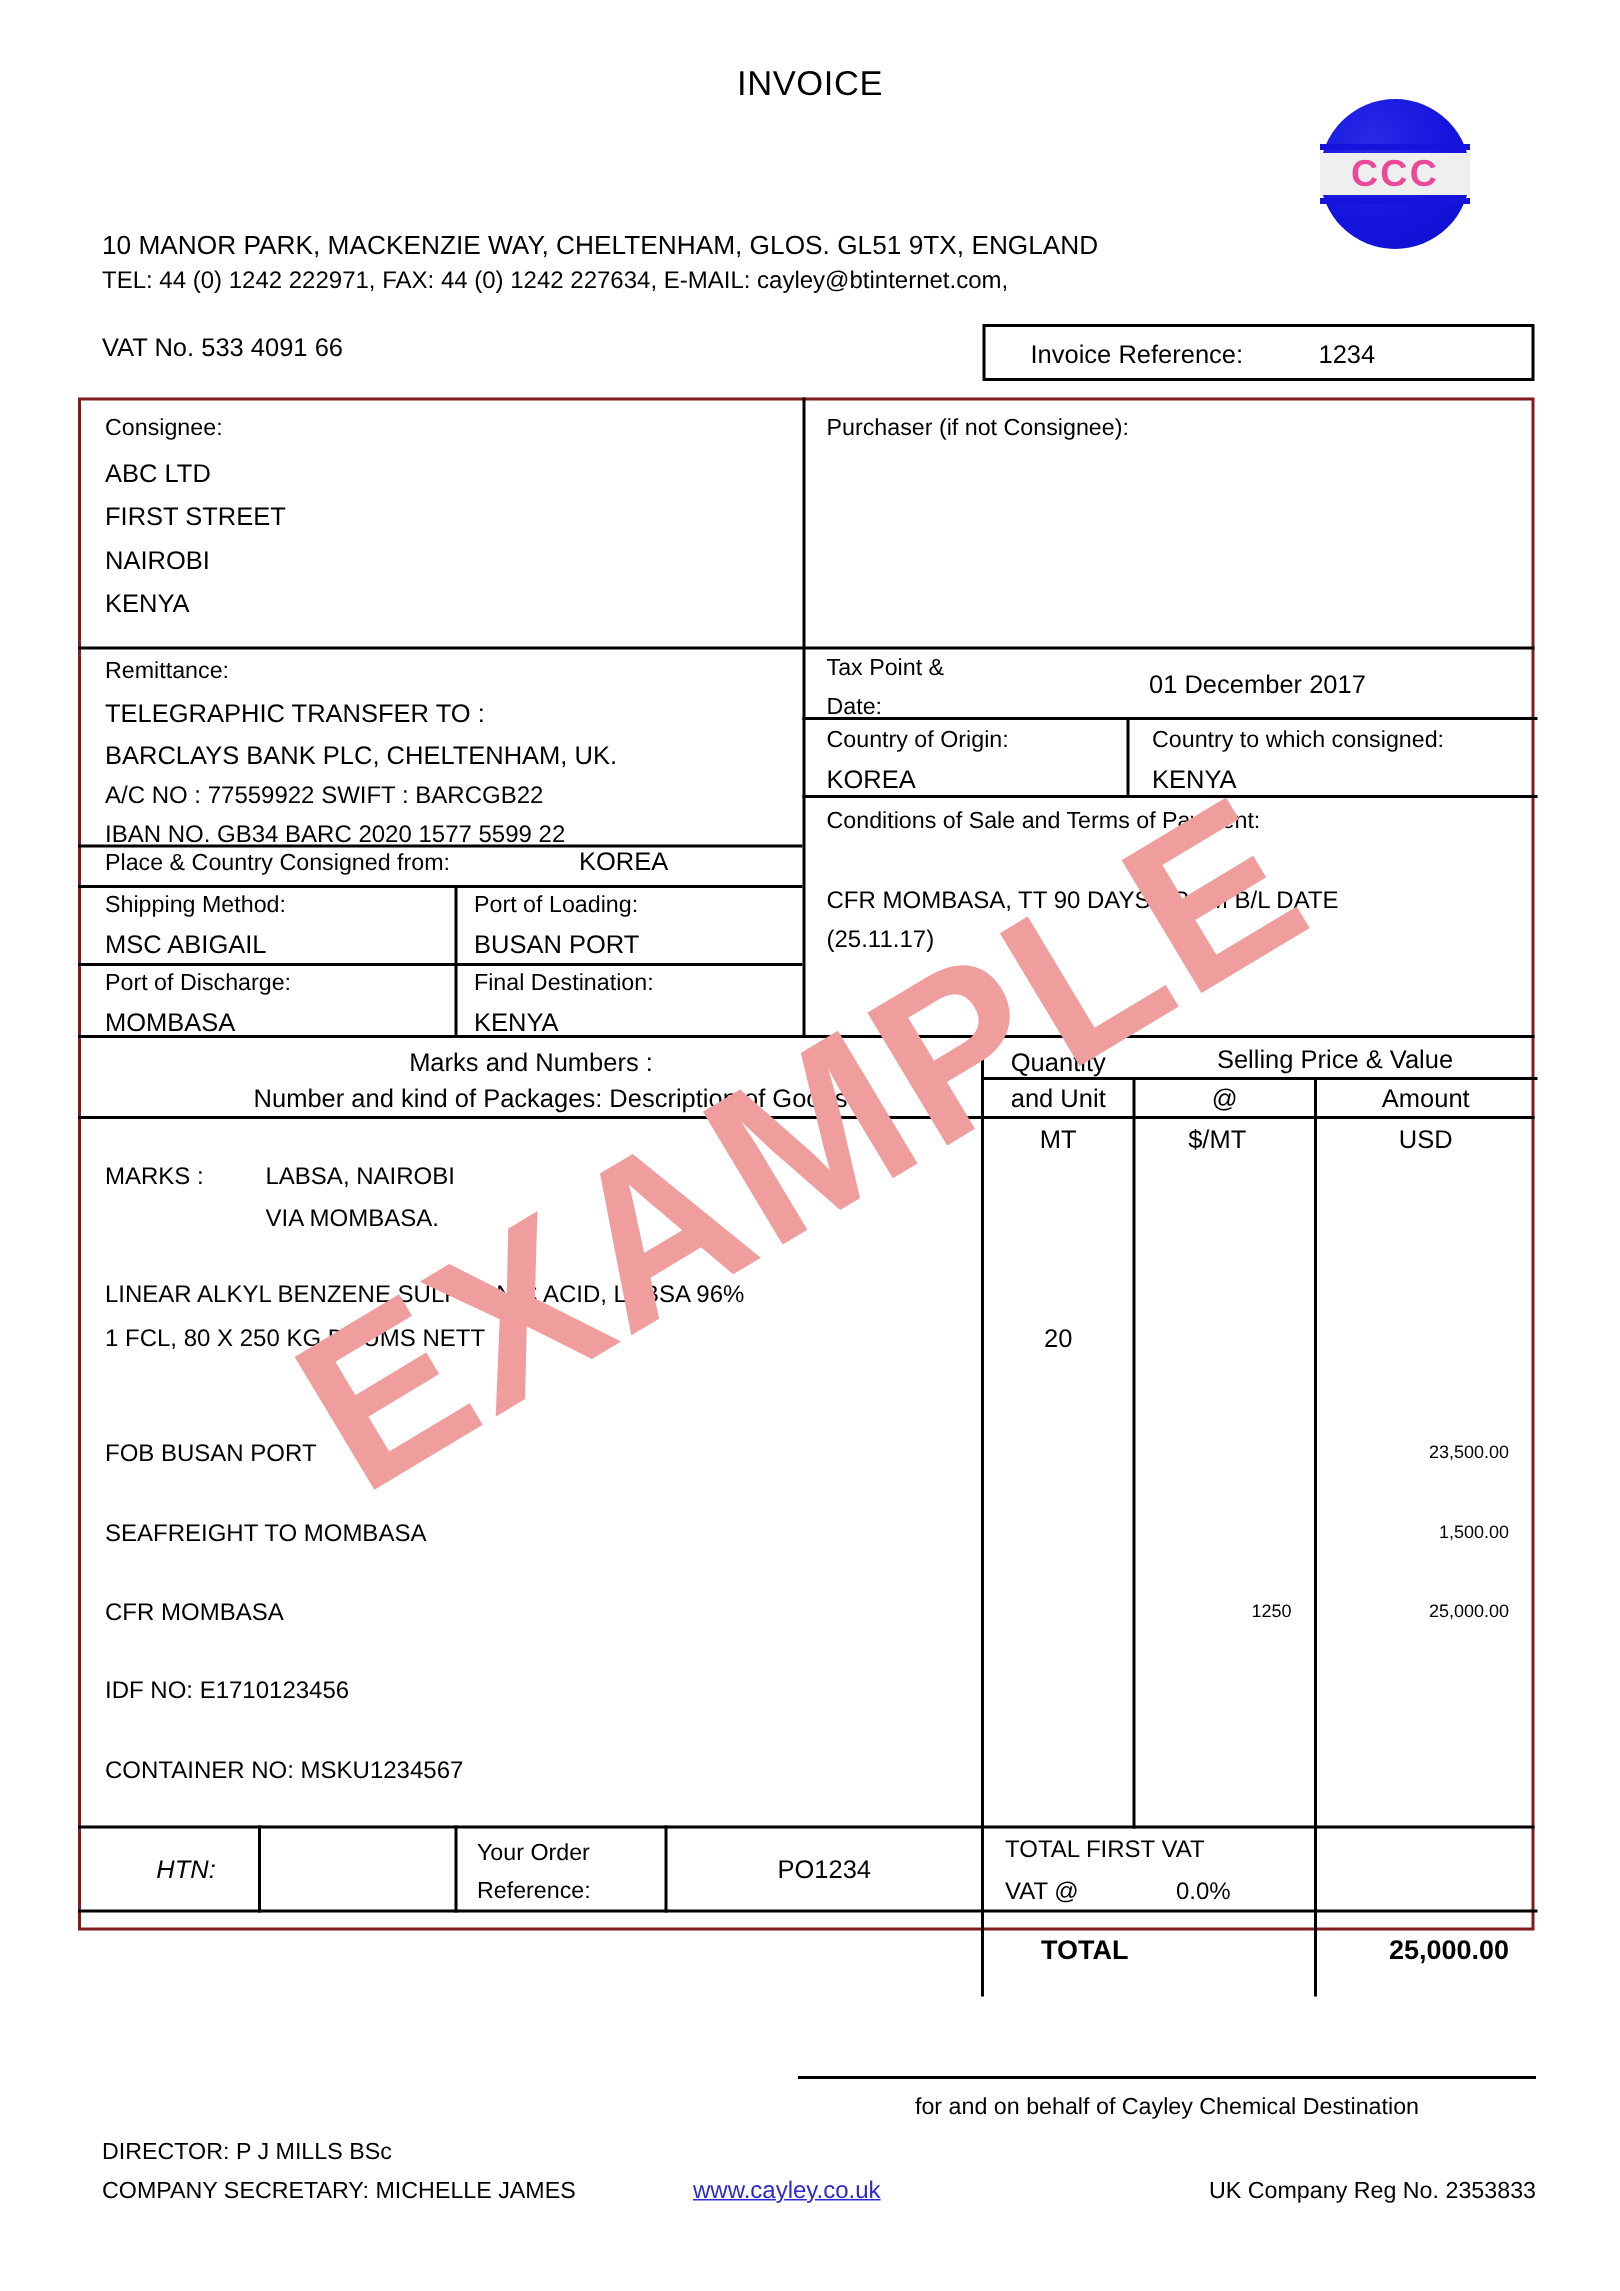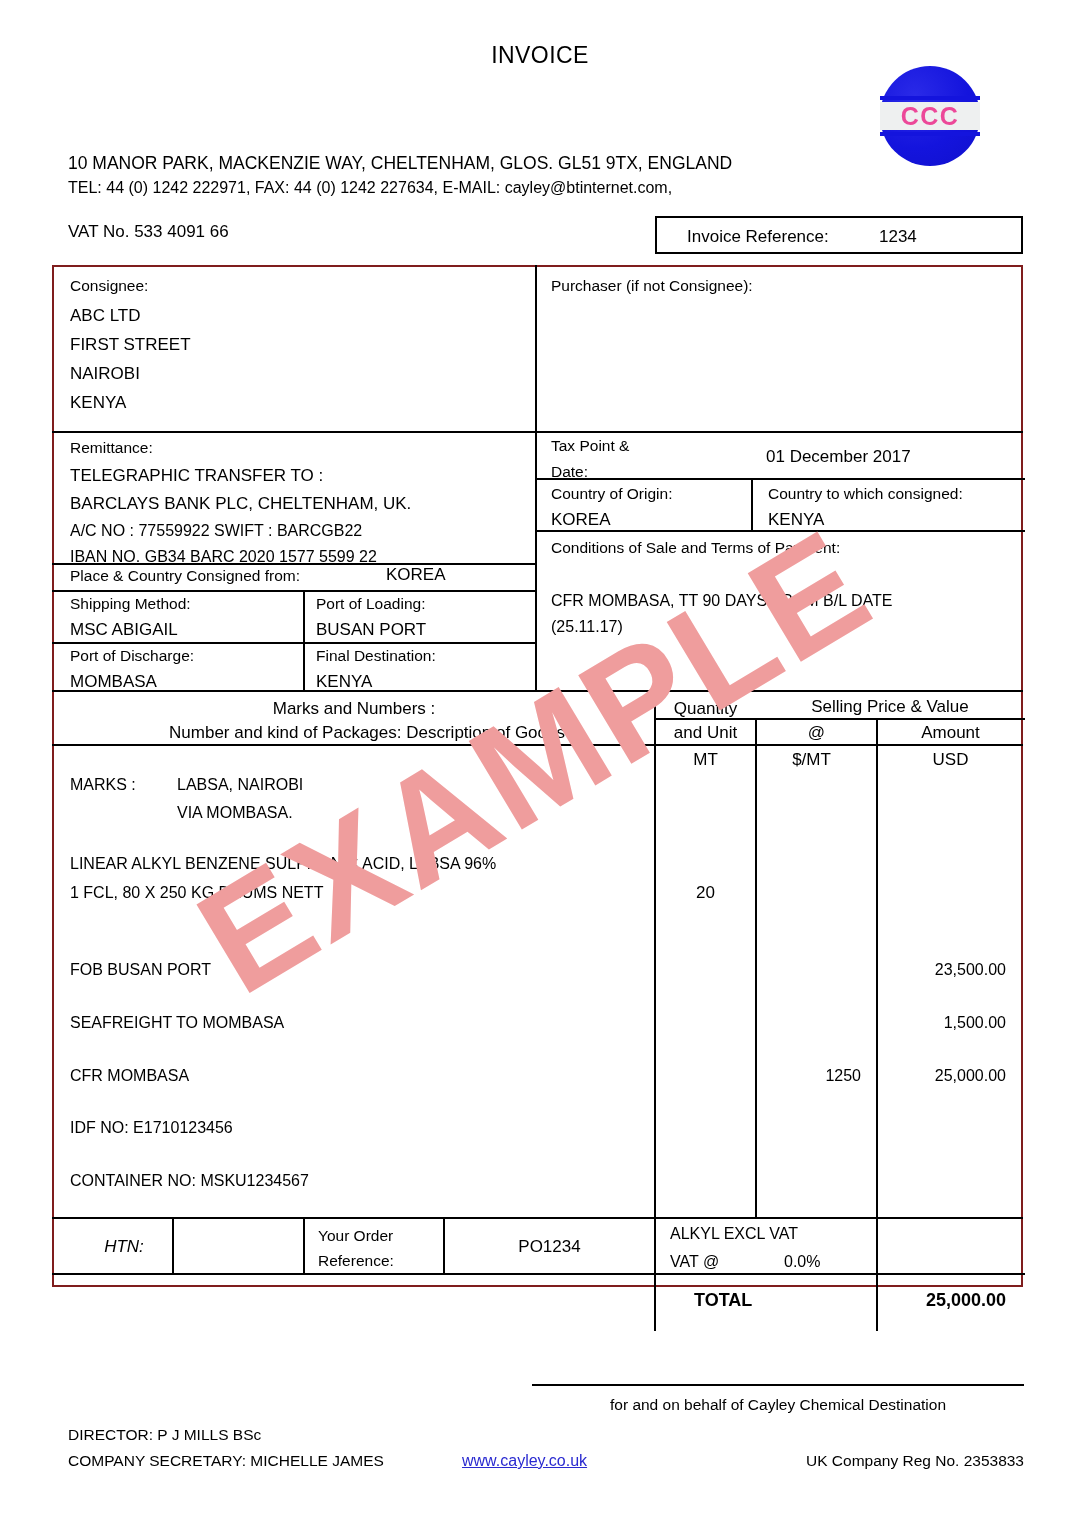--- a/index.html
+++ b/index.html
@@ -161,21 +161,21 @@
     white-space: nowrap;
   }
   .hdr-center {
     position: absolute;
     text-align: center;
     font-size: 17px;
     white-space: nowrap;
   }
   .num {
     position: absolute;
-    font-size: 16px;
+    font-size: 12px;
     text-align: right;
     white-space: nowrap;
   }
 
   
   .total-bold {
     position: absolute;
     font-size: 18px;
     font-weight: bold;
     white-space: nowrap;
@@ -369,21 +369,21 @@
     <span class="num" style="left:824px; top:747px; width:128px;">1,500.00</span>
     <span class="num" style="left:703px; top:800px; width:104px;">1250</span>
     <span class="num" style="left:824px; top:800px; width:128px;">25,000.00</span>
 
     <span class="hdr-center" style="left:0px; top:970px; width:140px;font-style:italic;">HTN:</span>
     <span class="hdr-center" style="left:120px; top:970px; width:129px;"></span>
     <span class="cell-label" style="left:264px; top:960px;">Your Order</span>
     <span class="cell-label" style="left:264px; top:985px;">Reference:</span>
     <span class="hdr-center" style="left:391px; top:970px; width:209px; font-size:17px;">PO1234</span>
 
-    <span class="cell-value-sm" style="left:616px; top:958px;">ALKYL EXCL VAT</span>
+    <span class="cell-value-sm" style="left:616px; top:958px;">TOTAL FIRST VAT</span>
     <span class="num" style="left:824px; top:958px; width:128px;"></span>
     <span class="cell-value-sm" style="left:616px; top:986px;">VAT   @</span>
     <span class="cell-value-sm" style="left:730px; top:986px;">0.0%</span>
     <span class="num" style="left:824px; top:986px; width:128px;"></span>
     <span class="total-bold" style="left:640px; top:1023px;">TOTAL</span>
     <span class="total-bold" style="left:824px; top:1023px; width:128px; text-align:right;">25,000.00</span>
   </div>
 
   <div class="watermark">EXAMPLE</div>
 

